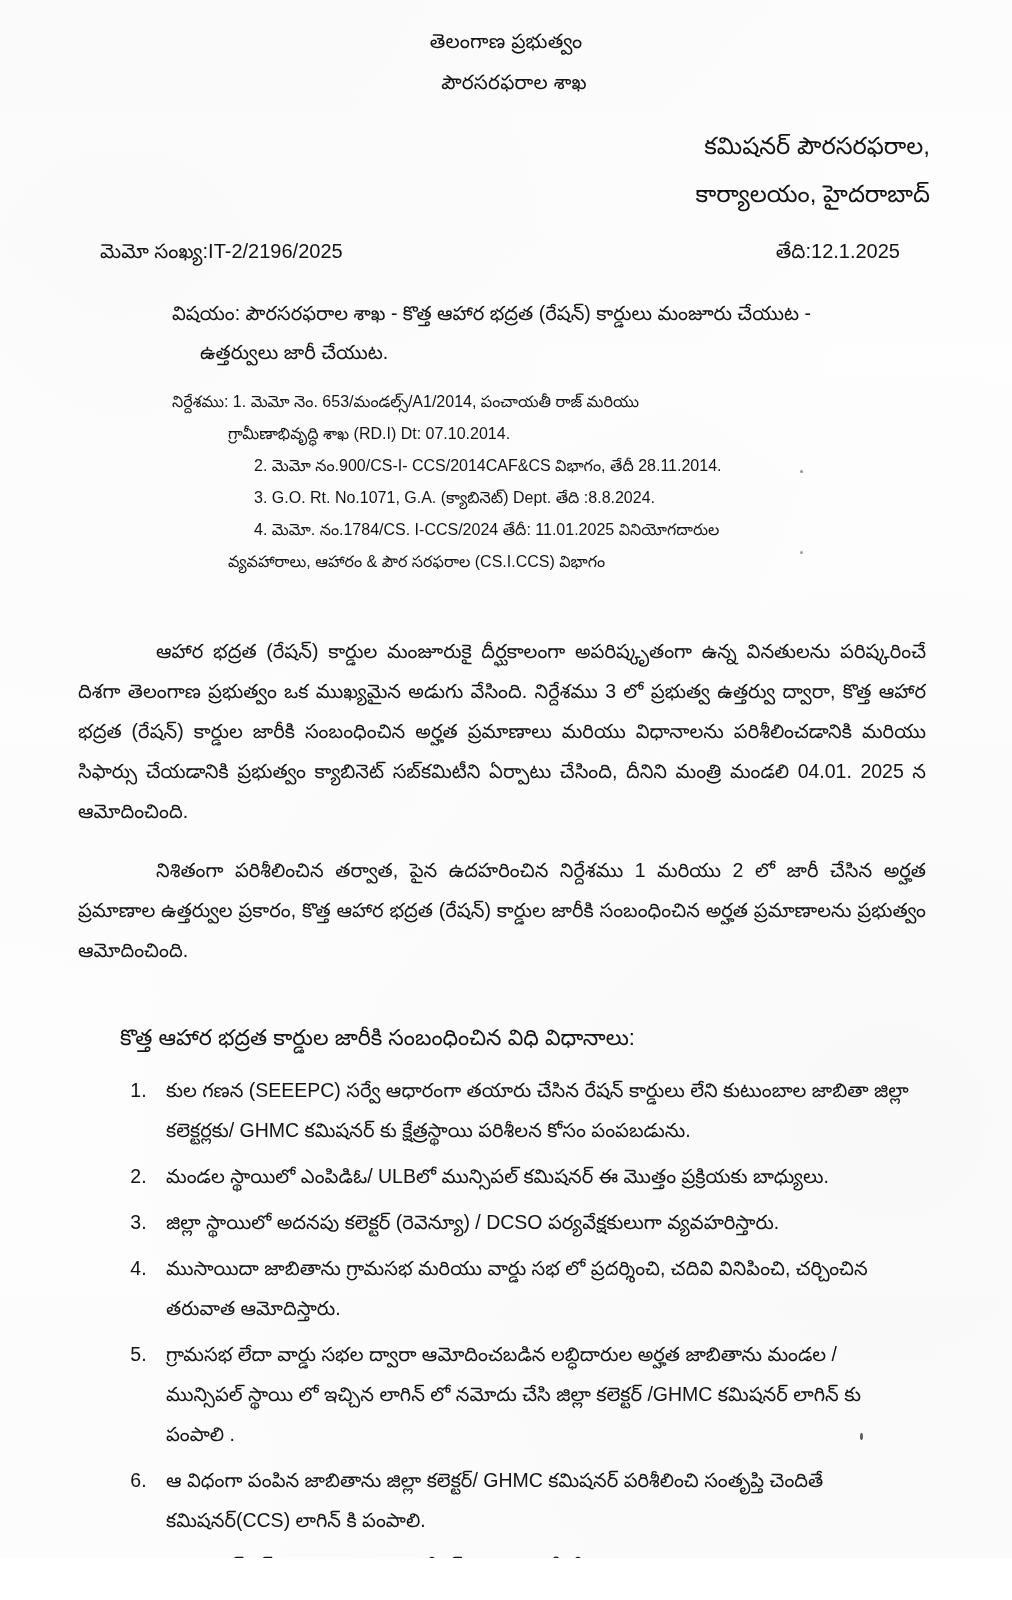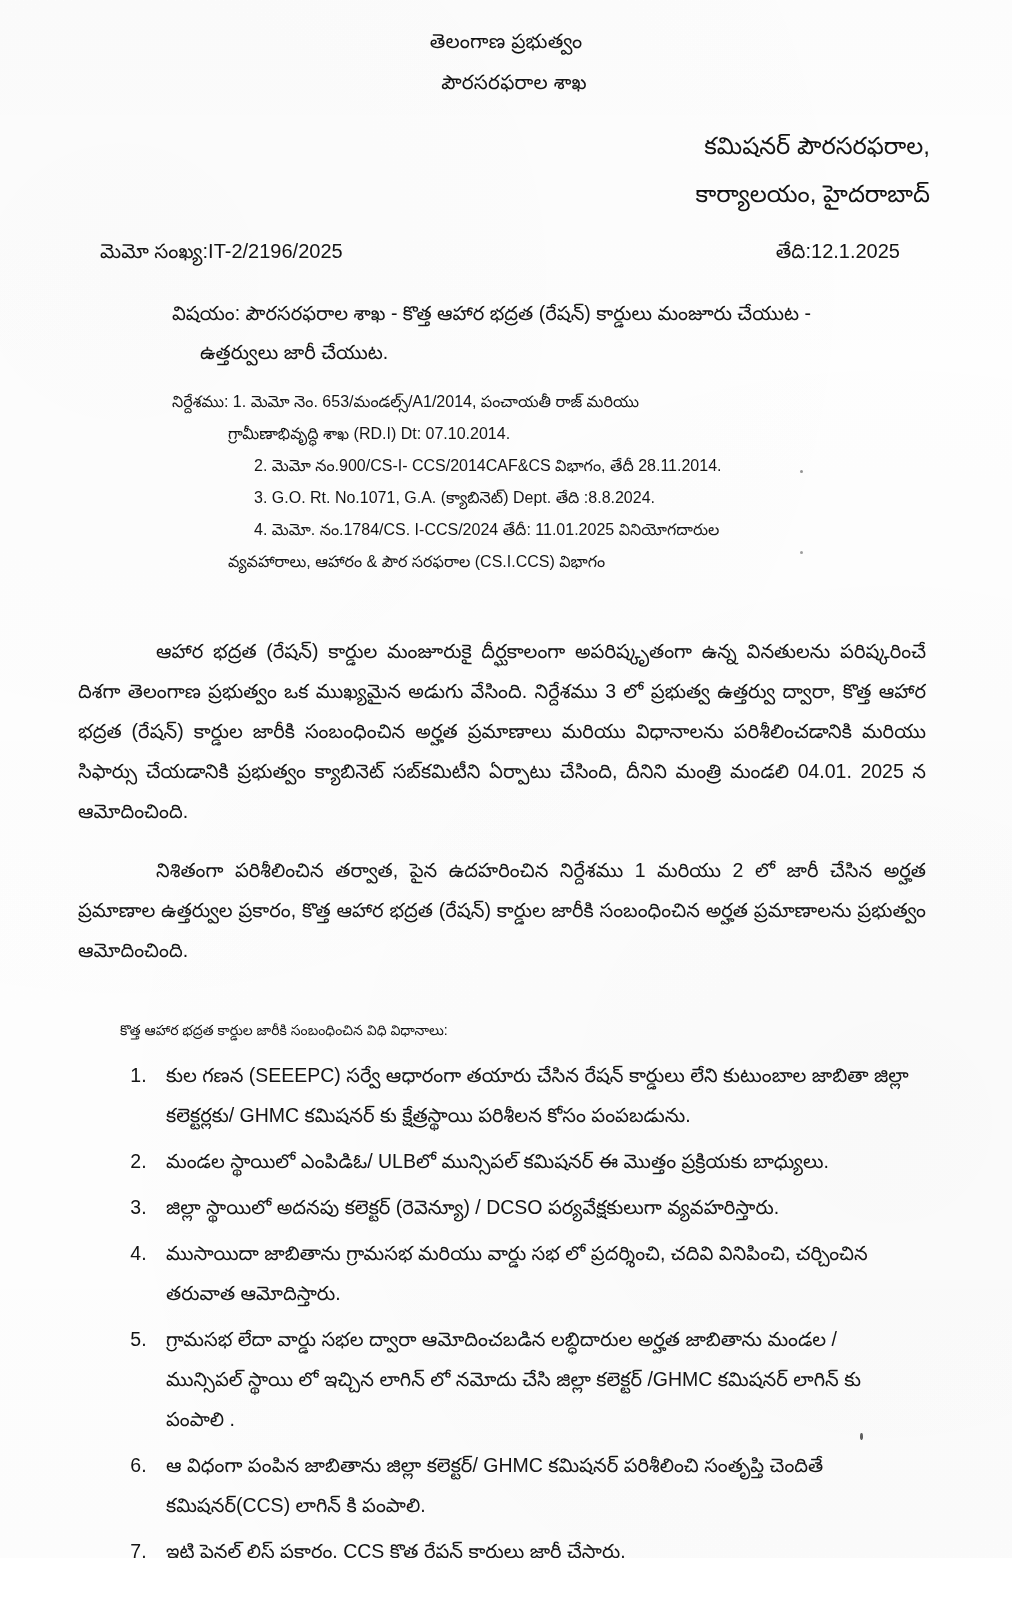--- a/index.html
+++ b/index.html
@@ -103,21 +103,21 @@
     text-align: justify;
     color: #141414;
   }
   .para.first { margin-top: 54px; }
   .para.second { margin-top: 16px; }
   .para .lead { display: inline-block; width: 78px; }
 
   .list-head {
     margin-top: 46px;
     padding-left: 120px;
-    font-size: 14px;
+    font-size: 22px;
     color: #141414;
     line-height: 1.9;
   }
 
   ol.points {
     margin: 12px 0 0 0;
     padding-left: 152px;
     padding-right: 96px;
     font-size: 19.5px;
     line-height: 2.05;

